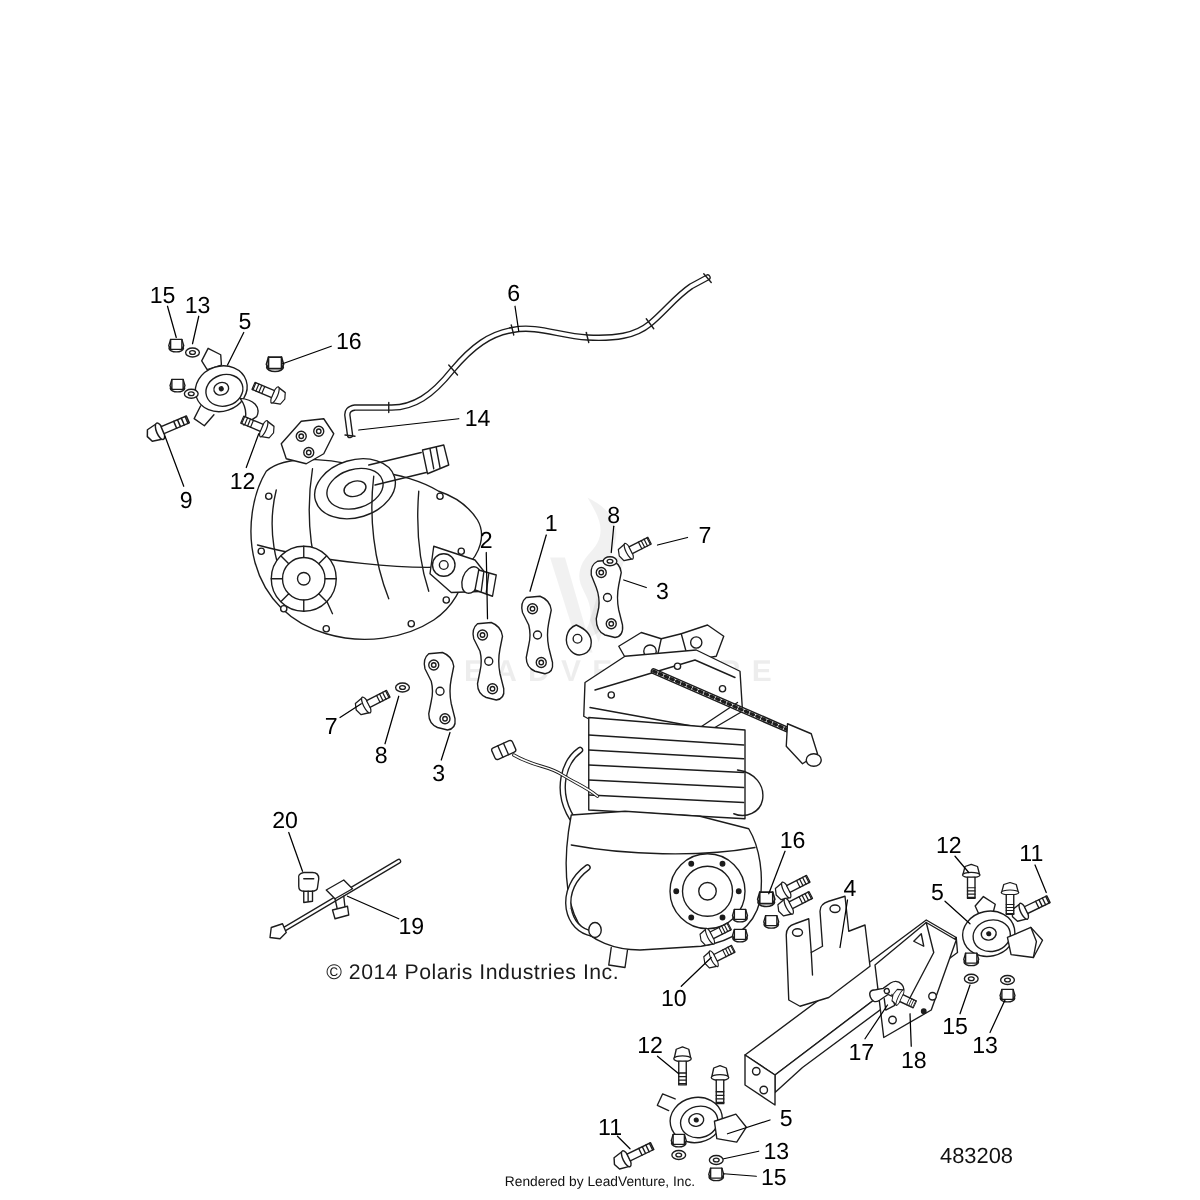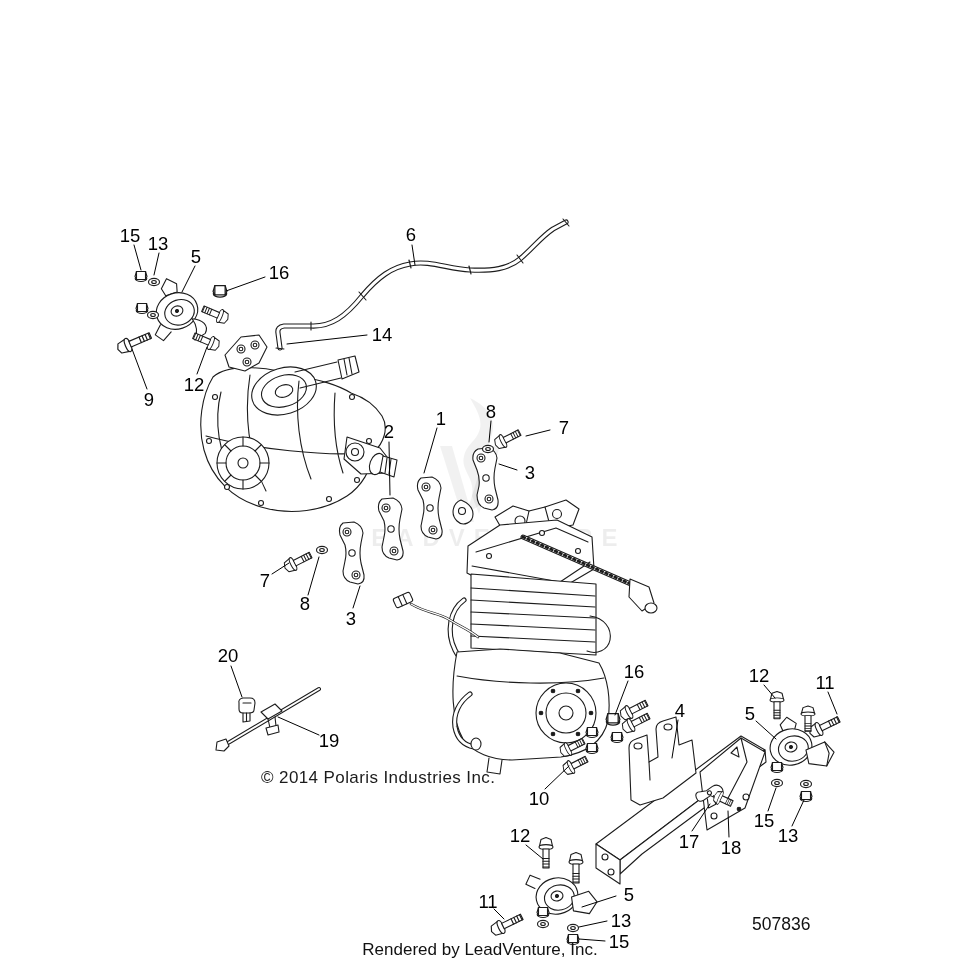--- a/index.html
+++ b/index.html
@@ -4,21 +4,21 @@
 <style>
   html,body{margin:0;padding:0;background:#fff;}
   .stage{position:relative;width:960px;height:960px;background:#fff;overflow:hidden;
          font-family:"Liberation Sans",sans-serif;}
   .watermark-text{position:absolute;left:0;top:524px;width:974px;text-align:center;
          font-size:24px;font-weight:bold;letter-spacing:9px;color:rgba(0,0,0,0.07);
          font-family:"Liberation Sans",sans-serif;}
   .copyright{position:absolute;left:261px;top:768px;font-size:17px;color:#1b1b1b;
          letter-spacing:0.4px;}
   .renderedby{position:absolute;left:0;top:940px;width:960px;text-align:center;
-         font-size:17px;color:#111;}
+         font-size:11px;color:#111;}
   .fignum{position:absolute;left:752px;top:914px;font-size:17.5px;color:#111;}
   svg.art{position:absolute;left:0;top:0;}
   #art-root{stroke:#1c1c1c;fill:#fff;stroke-width:1.1;stroke-linejoin:round;stroke-linecap:round;}
   .ln{fill:none !important;}
   .wm{fill:rgba(0,0,0,0.055) !important;stroke:none !important;}
   .t55{fill:none !important;stroke-width:5.2;}
   .t3w{fill:none !important;stroke:#fff !important;stroke-width:3;}
   .t4{fill:none !important;stroke-width:4;}
   .t2w{fill:none !important;stroke:#fff !important;stroke-width:2;}
   .w5{fill:none !important;stroke-width:5;}
@@ -458,15 +458,15 @@
           </g>
           <g>
             <line x1="605" y1="941" x2="579" y2="939" class="leader"></line>
             <text x="619" y="948" class="callout-num">15</text>
           </g>
         </g>
     </g>
   </svg>
 
   <div class="copyright">© 2014 Polaris Industries Inc.</div>
-  <div class="fignum">507836</div>
+  <div class="fignum">483208</div>
   <div class="renderedby">Rendered by LeadVenture, Inc.</div>
 </div>
 
 </body></html>

